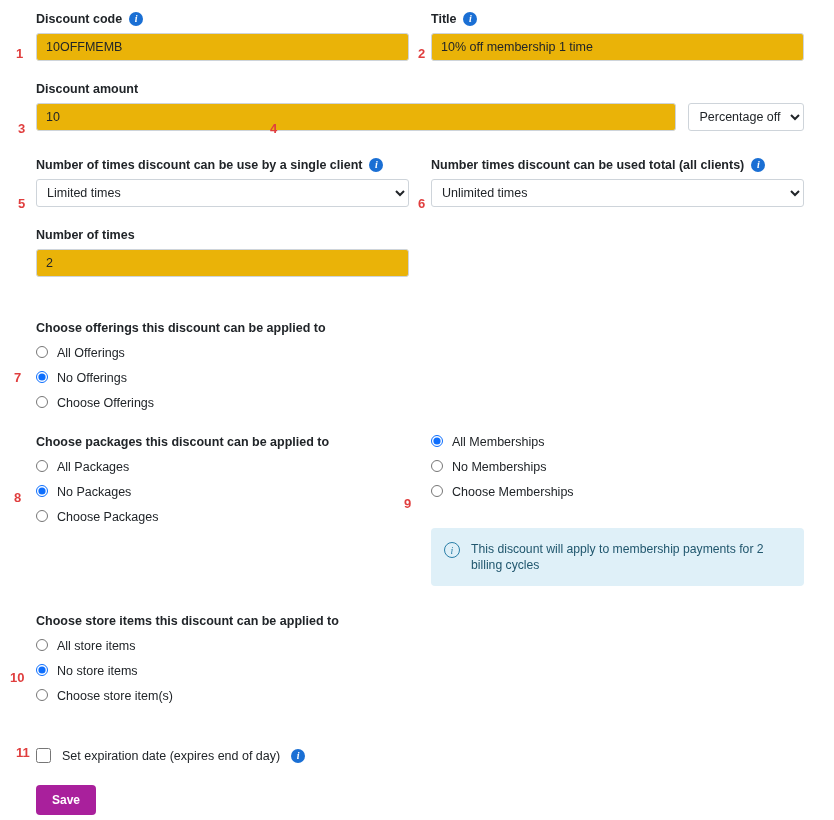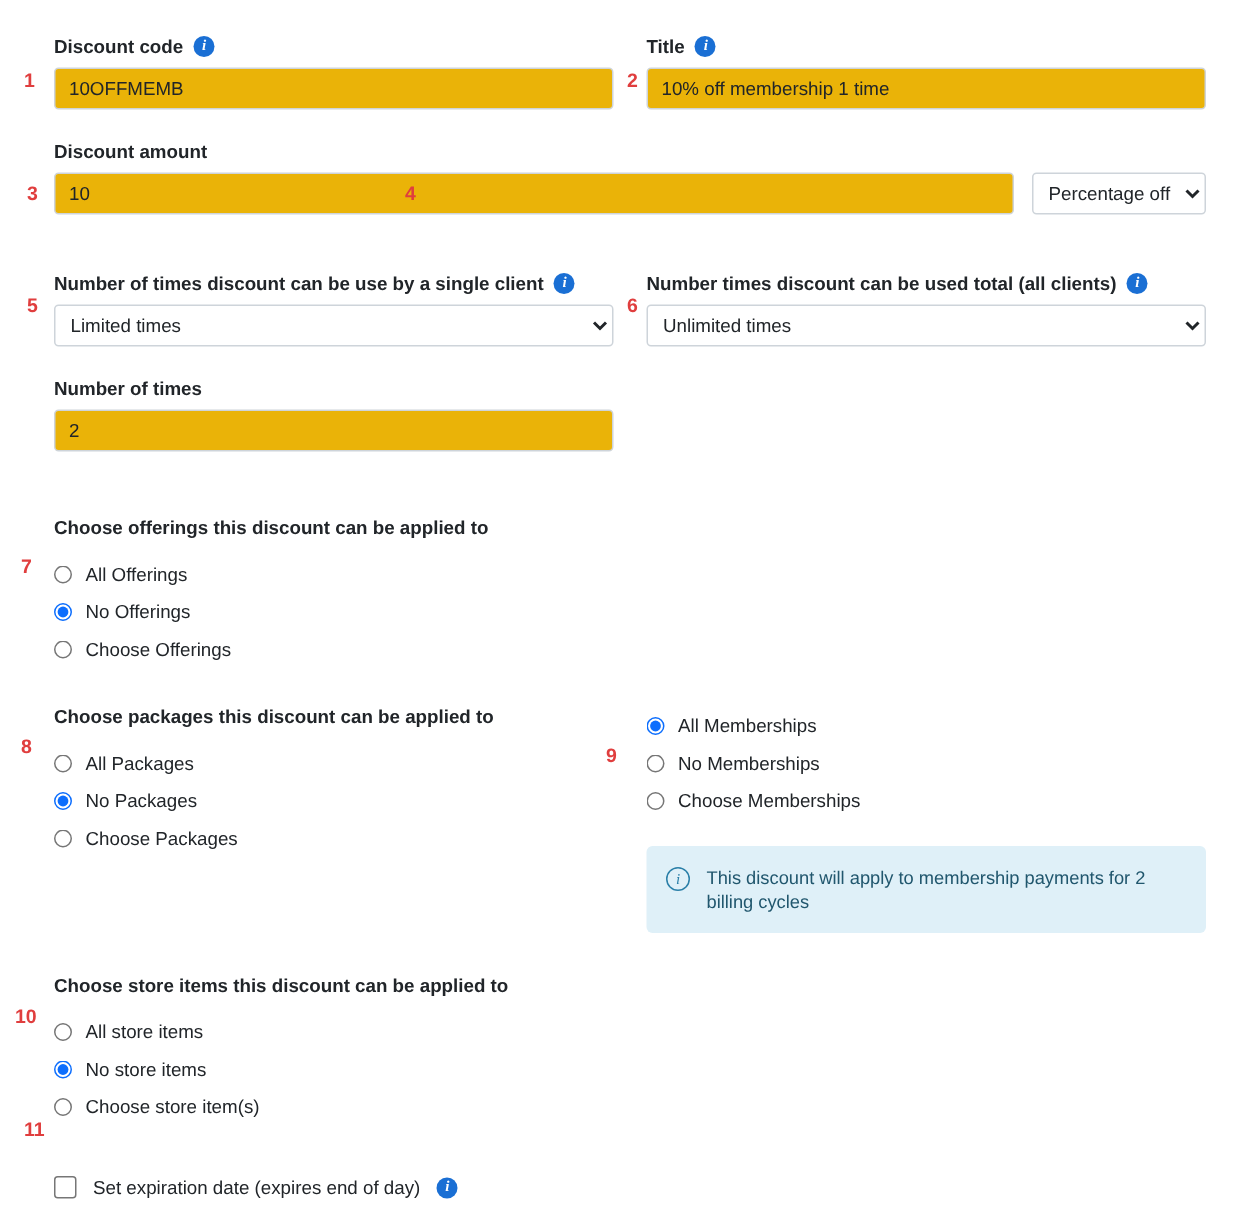--- a/index.html
+++ b/index.html
@@ -25,21 +25,20 @@
     position: absolute;
     color: #e03e3e;
     font-size: 13px;
     font-weight: bold;
     font-family: "Liberation Sans", sans-serif;
     line-height: 1;
   }
   .row {
     display: flex;
     gap: 22px;
-    margin-top: 12px;
   }
   .col {
     width: 373px;
   }
   .field-label {
     font-size: 12.5px;
     font-weight: bold;
     color: #212529;
     margin-bottom: 7px;
     display: flex;
@@ -81,30 +80,29 @@
     color: #212529;
     font-family: "Liberation Sans", sans-serif;
     background: #fff;
   }
   .amount-row {
     display: flex;
     align-items: center;
     gap: 12px;
   }
   .amount-input { width: 76px; }
-  .amount-select { width: 122px; }
+  .amount-select { width: 122px; text-align: center; }
   .section-title {
     font-size: 12.5px;
     font-weight: bold;
     margin-bottom: 11px;
   }
   .radio-group { display: block; }
   .radio-row {
     display: flex;
-    align-items: center;
     gap: 9px;
     height: 25px;
   }
   .radio-row label {
     font-size: 12.5px;
     color: #212529;
   }
   input[type="radio"] {
     width: 12px;
     height: 12px;

